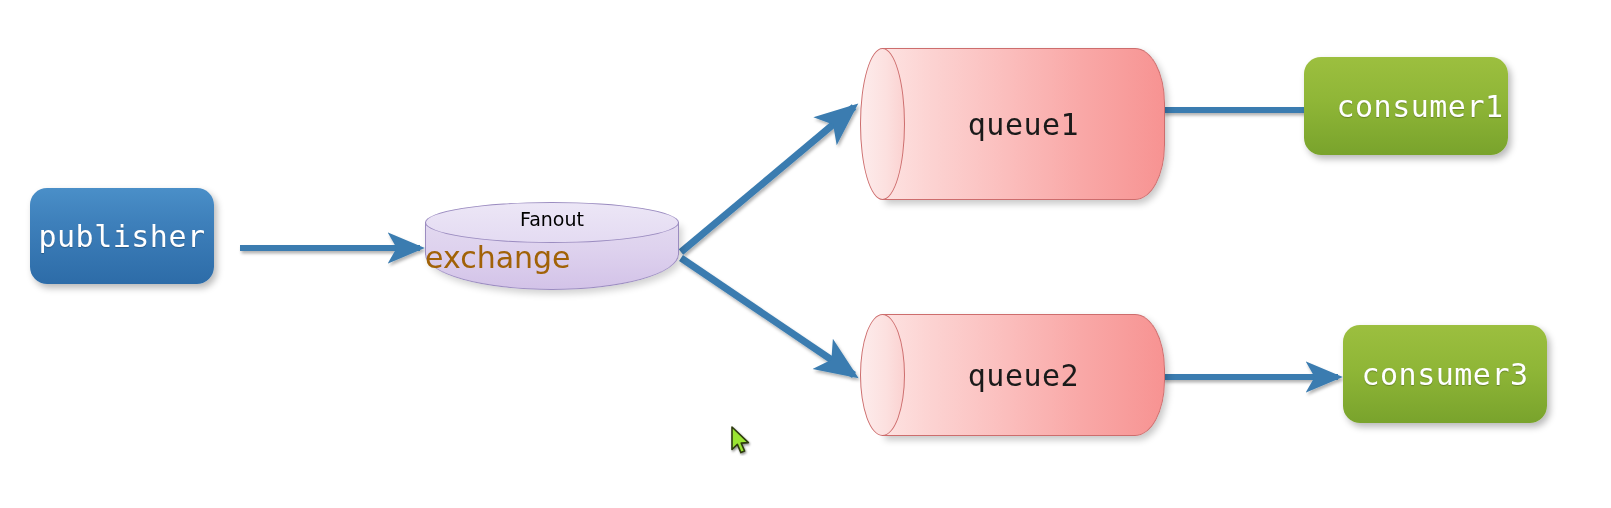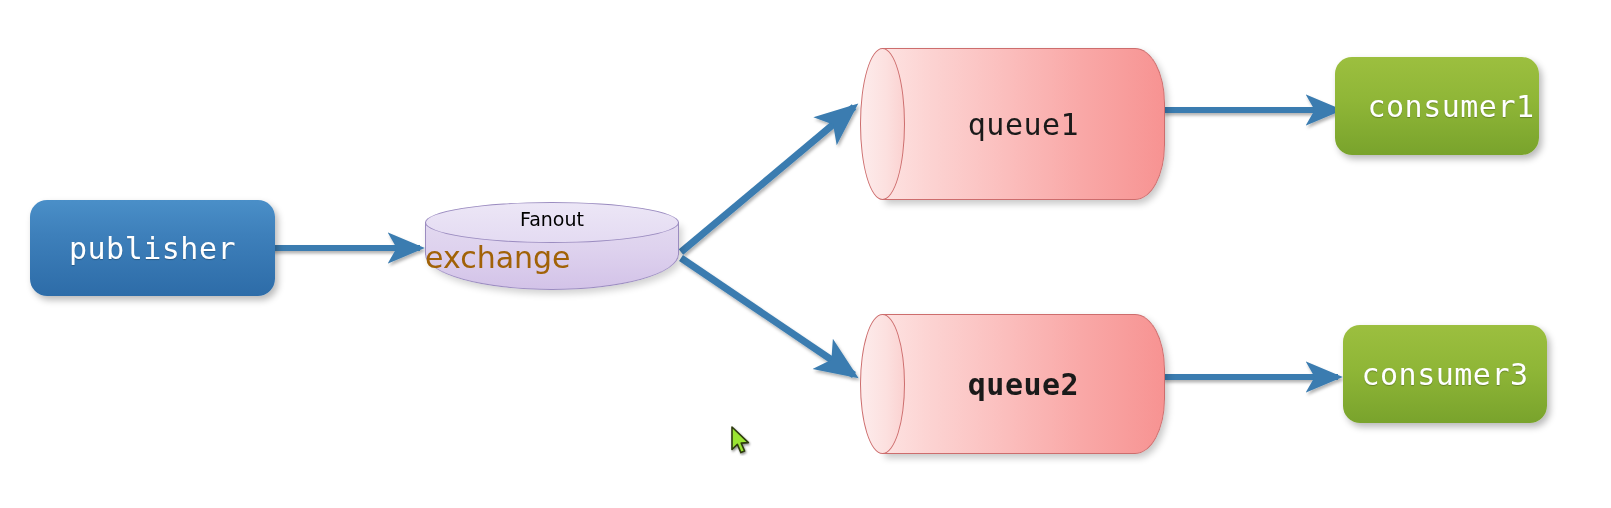--- a/index.html
+++ b/index.html
@@ -43,34 +43,34 @@
     font-family: "DejaVu Sans Mono", "Liberation Mono", monospace;
     font-size: 30px;
     color: #ffffff;
     letter-spacing: 0.5px;
     white-space: nowrap;
     text-shadow: 0 1px 1px rgba(0,0,0,0.25);
   }
 
   .node-publisher {
     left: 30px;
-    top: 200px;
-    width: 245px;
+    top: 188px;
+    width: 184px;
     height: 96px;
     background: linear-gradient(180deg, #4a8fc8 0%, #3e80bb 35%, #2d6ca8 100%);
     box-shadow: 3px 4px 7px rgba(0,0,0,0.28);
   }
 
   .node-consumer {
     width: 204px;
     height: 98px;
     background: linear-gradient(180deg, #9cbf3f 0%, #8fb637 45%, #79a32c 100%);
     box-shadow: 3px 4px 7px rgba(0,0,0,0.28);
   }
-  .node-consumer1 { left: 1335px; top: 57px; padding-left: 28px; }
+  .node-consumer1 { left: 1304px; top: 57px; padding-left: 28px; }
   .node-consumer3 { left: 1343px; top: 325px; }
 
   
   .hcyl {
     position: absolute;
   }
   .hcyl .body {
     position: absolute;
     left: 22px;
     top: 0;
@@ -107,21 +107,21 @@
     align-items: center;
     justify-content: center;
     font-family: "DejaVu Sans Mono", "Liberation Mono", monospace;
     font-size: 30px;
     color: #1a1a1a;
     letter-spacing: 0.5px;
     white-space: nowrap;
     z-index: 3;
   }
   .cyl-queue1 { left: 860px; top: 48px; width: 305px; height: 152px; }
-  .cyl-queue2 { left: 860px; top: 314px; width: 305px; height: 140px; font-weight: bold; }
+  .cyl-queue2 { left: 860px; top: 314px; width: 305px; height: 122px; }
 
   
   .vcyl { position: absolute; }
   .vcyl .body {
     position: absolute;
     left: 0;
     top: 20px;
     width: 100%;
     height: calc(100% - 20px);
     box-sizing: border-box;

